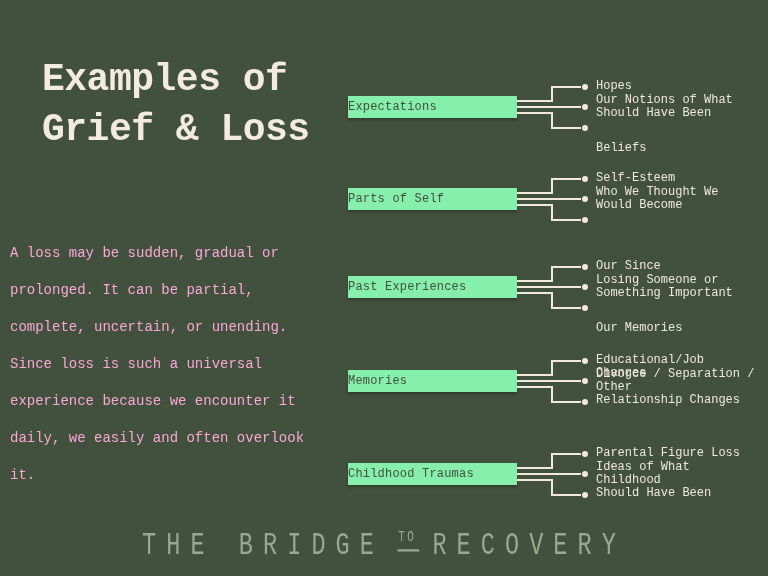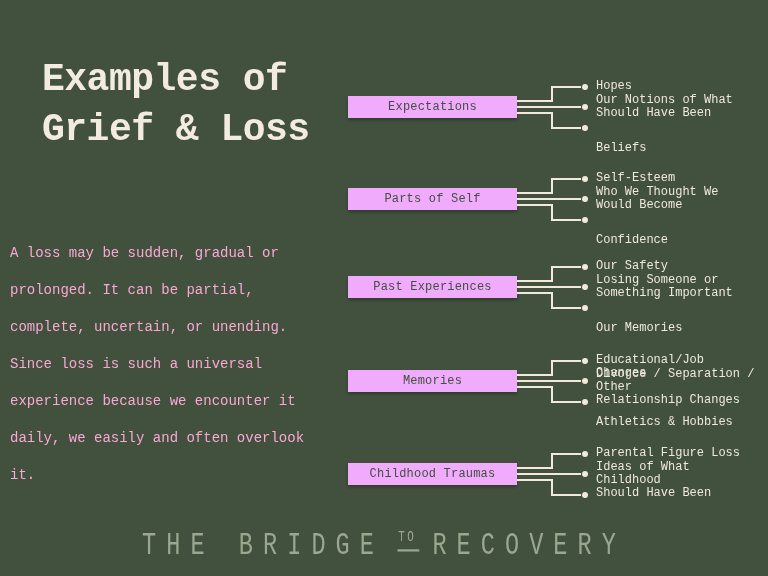--- a/index.html
+++ b/index.html
@@ -14,22 +14,22 @@
     color:#F3ECDE; white-space:pre-line; letter-spacing:-0.5px;
   }
   .intro {
     position:absolute; left:10px; top:235px; width:310px;
     font-size:14px; line-height:37px; color:#f9a8d4; white-space:pre-line;
   }
   .section { position:absolute; left:348px; width:410px; height:82px; }
   .s0 { top:72px; } .s1 { top:164px; } .s2 { top:252px; } .s3 { top:346px; } .s4 { top:439px; }
   .cat-box {
     position:absolute; left:0; top:24px; width:169px; height:22px;
-    background:#f0abfc; box-shadow:0 2px 3px rgba(0,0,0,0.28);
-    display:flex; align-items:center; justify-content:center;
+    background:#86efac; box-shadow:0 2px 3px rgba(0,0,0,0.28);
+    display:flex; align-items:center; 
   }
   .cat-label { font-size:12px; color:#42503E; letter-spacing:0.2px; }
   .connector { position:absolute; left:169px; top:0; }
   .connector path { fill:none; stroke:#F1E9D9; stroke-width:2; }
   .connector circle { fill:#F1E9D9; stroke:none; }
   .item {
     position:absolute; left:248px; width:162px;
     font-size:12px; line-height:13px; color:#EFE9DB; white-space:pre-line;
   }
   .item-1 { top:8px; } .item-2 { top:22px; } .item-3 { top:50px;margin-top:20px; }
@@ -85,57 +85,55 @@
       <path d="M0,29 H35 V15 H64"></path>
         <path d="M0,35 H64"></path>
         <path d="M0,41 H35 V56 H64"></path>
       <circle cx="68" cy="15" r="3"></circle>
         <circle cx="68" cy="35" r="3"></circle>
         <circle cx="68" cy="56" r="3"></circle>
     </svg>
     <div class="item item-2">Who We Thought We
 Would Become</div>
     <div class="item item-1">Self-Esteem</div>
-    <div class="item item-3">Confidence</div>
   </div>
 
   <div class="section s2">
     <div class="cat-box">
       <span class="cat-label">Past Experiences</span>
     </div>
     <svg class="connector" width="78" height="70" viewBox="0 0 78 70">
       <path d="M0,29 H35 V15 H64"></path>
         <path d="M0,35 H64"></path>
         <path d="M0,41 H35 V56 H64"></path>
       <circle cx="68" cy="15" r="3"></circle>
         <circle cx="68" cy="35" r="3"></circle>
         <circle cx="68" cy="56" r="3"></circle>
     </svg>
-    <div class="item item-1">Our Safety</div>
+    <div class="item item-1">Our Since</div>
     <div class="item item-3">Our Memories</div>
     <div class="item item-2">Losing Someone or
 Something Important</div>
   </div>
 
   <div class="section s3">
     <div class="cat-box">
       <span class="cat-label">Memories</span>
     </div>
     <svg class="connector" width="78" height="70" viewBox="0 0 78 70">
       <path d="M0,29 H35 V15 H64"></path>
         <path d="M0,35 H64"></path>
         <path d="M0,41 H35 V56 H64"></path>
       <circle cx="68" cy="15" r="3"></circle>
         <circle cx="68" cy="35" r="3"></circle>
         <circle cx="68" cy="56" r="3"></circle>
     </svg>
     <div class="item item-1">Educational/Job Changes</div>
     <div class="item item-2">Divorce / Separation / Other
 Relationship Changes</div>
-    <div class="item item-3">Athletics &amp; Hobbies</div>
   </div>
 
   <div class="section s4">
     <div class="cat-box">
       <span class="cat-label">Childhood Traumas</span>
     </div>
     <svg class="connector" width="78" height="70" viewBox="0 0 78 70">
       <path d="M0,29 H35 V15 H64"></path>
         <path d="M0,35 H64"></path>
         <path d="M0,41 H35 V56 H64"></path>

